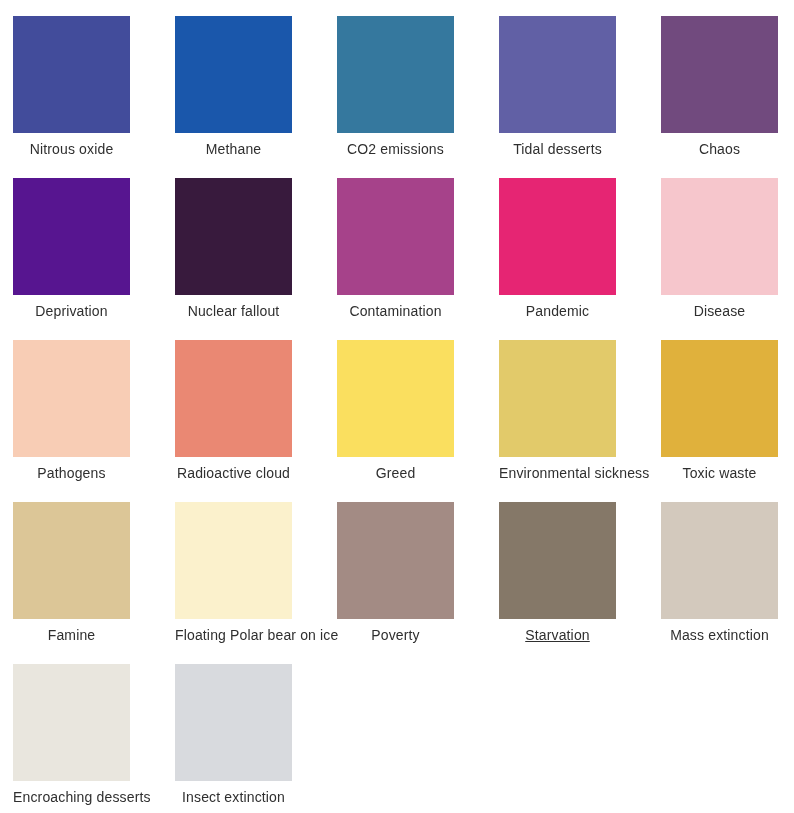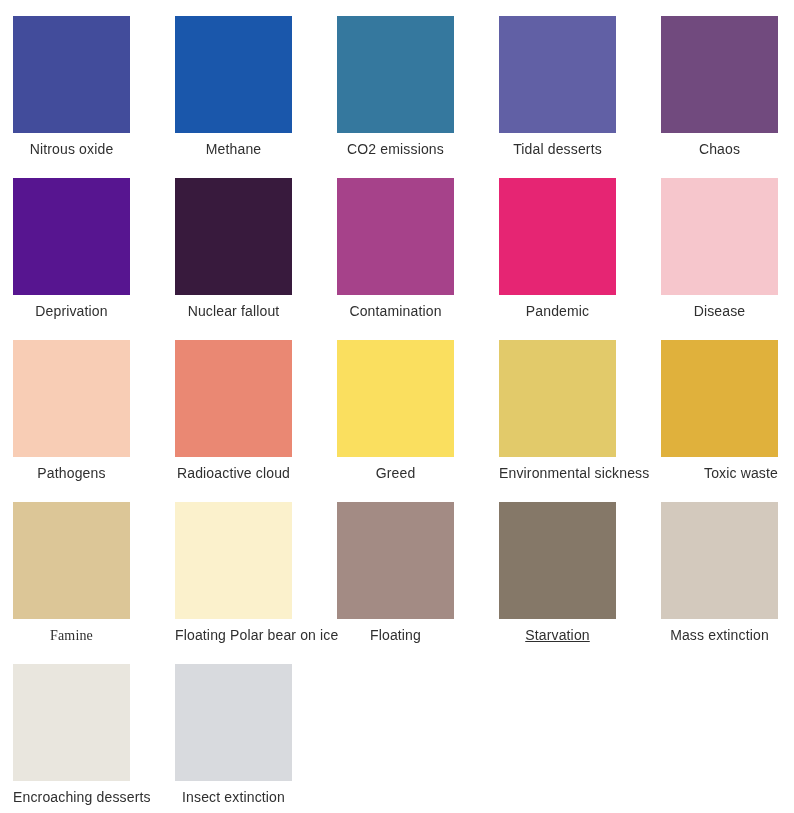--- a/index.html
+++ b/index.html
@@ -107,33 +107,33 @@
     <div class="swatch-cell">
       <div class="swatch-chip" style="background-color: rgb(250, 223, 95);"></div>
       <div class="swatch-label" style="color: rgb(47, 47, 47);">Greed</div>
     </div>
     <div class="swatch-cell">
       <div class="swatch-chip" style="background-color: rgb(226, 202, 106);"></div>
       <div class="swatch-label" style="color: rgb(47, 47, 47);">Environmental sickness</div>
     </div>
     <div class="swatch-cell">
       <div class="swatch-chip" style="background-color: rgb(224, 177, 60);"></div>
-      <div class="swatch-label" style="color: rgb(47, 47, 47); text-align: right;">Toxic waste</div>
+      <div class="swatch-label" style="color: rgb(47, 47, 47);">Toxic waste</div>
     </div>
     <div class="swatch-cell">
       <div class="swatch-chip" style="background-color: rgb(220, 198, 151);"></div>
-      <div class="swatch-label" style="color: rgb(47, 47, 47); font-family: Liberation Serif, serif;">Famine</div>
+      <div class="swatch-label" style="color: rgb(47, 47, 47);">Famine</div>
     </div>
     <div class="swatch-cell">
       <div class="swatch-chip" style="background-color: rgb(251, 241, 204);"></div>
       <div class="swatch-label" style="color: rgb(47, 47, 47);">Floating Polar bear on ice</div>
     </div>
     <div class="swatch-cell">
       <div class="swatch-chip" style="background-color: rgb(163, 139, 132);"></div>
-      <div class="swatch-label" style="color: rgb(47, 47, 47);">Floating</div>
+      <div class="swatch-label" style="color: rgb(47, 47, 47);">Poverty</div>
     </div>
     <div class="swatch-cell">
       <div class="swatch-chip" style="background-color: rgb(133, 120, 104);"></div>
       <div class="swatch-label" style="color: rgb(47, 47, 47); text-decoration: underline;">Starvation</div>
     </div>
     <div class="swatch-cell">
       <div class="swatch-chip" style="background-color: rgb(211, 201, 189);"></div>
       <div class="swatch-label" style="color: rgb(47, 47, 47);">Mass extinction</div>
     </div>
     <div class="swatch-cell">

